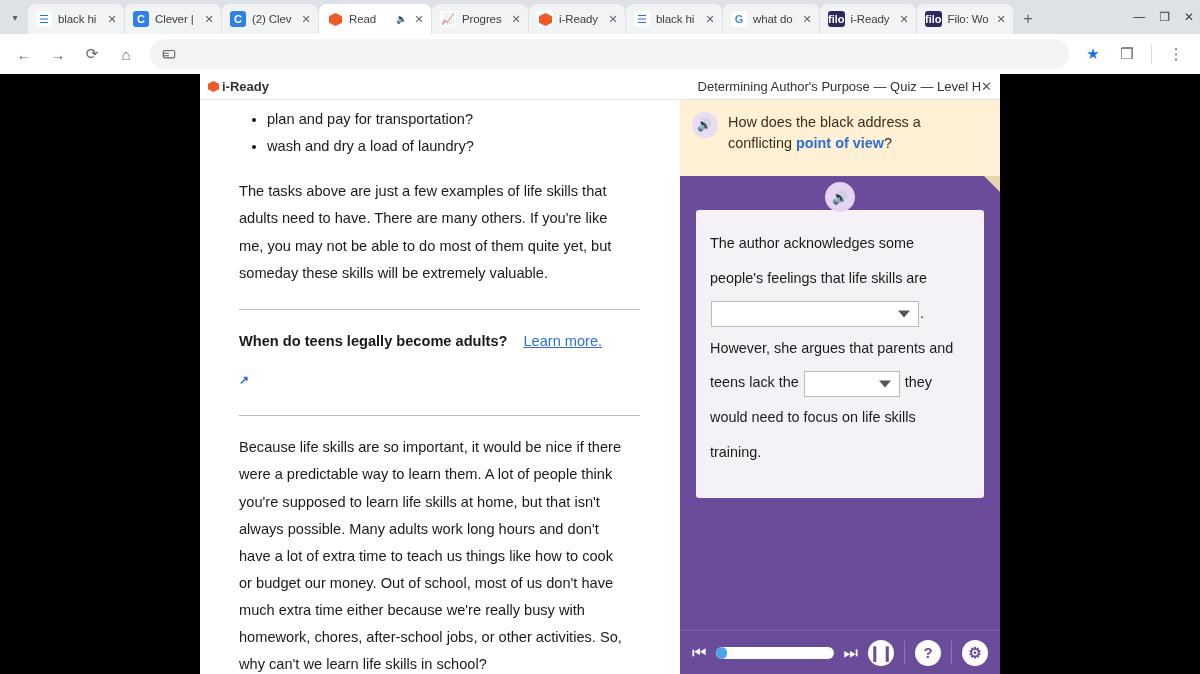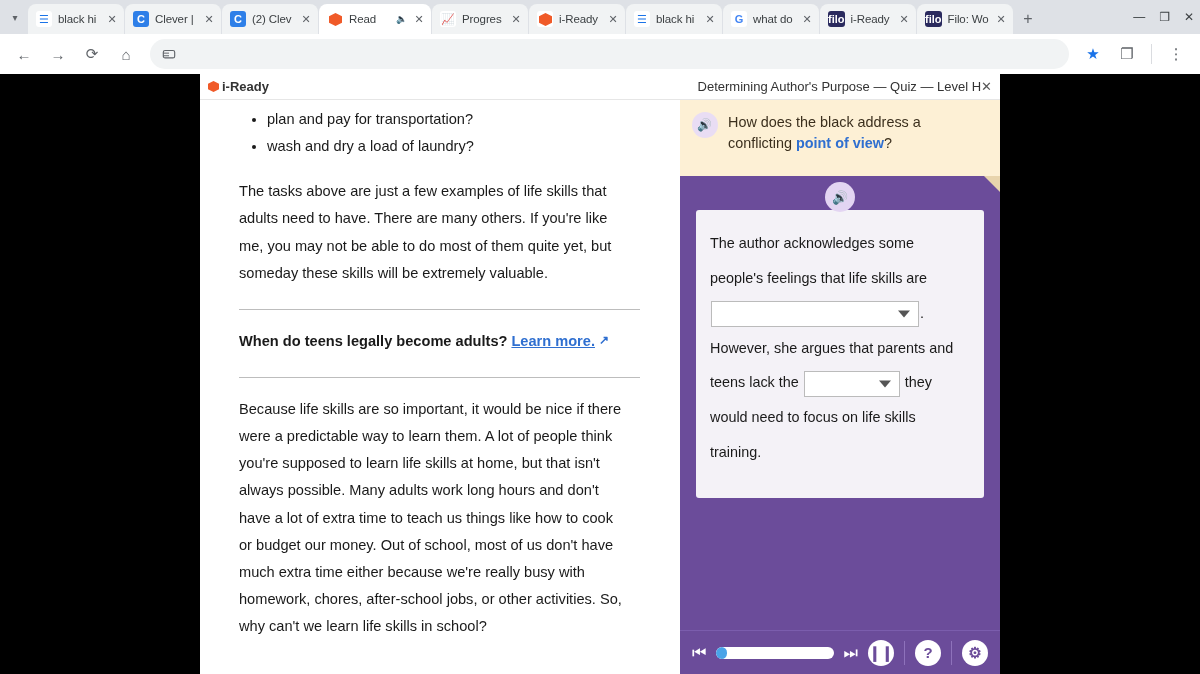--- a/index.html
+++ b/index.html
@@ -192,26 +192,26 @@
   }
   .reading li { margin-bottom: 0px; }
   .reading p { margin: 0 18px 22px 0; }
   .hr { height: 1px; background: #bdbdbd; margin: 14px 0 18px; }
   .legal-q {
     font-weight: bold;
     font-size: 14.6px;
     margin: 0;
     display: flex;
     align-items: baseline;
-    gap: 4px;
+    gap: 16px;
     flex-wrap: wrap;
   }
   .legal-q .link {
     color: #2f6fd0;
-    font-weight: bold;
+    font-weight: normal;
   }
   .ext-icon {
     color: #2f6fd0;
     font-size: 12px;
     position: relative;
     top: -2px;
   }
 
   
   .panel {

